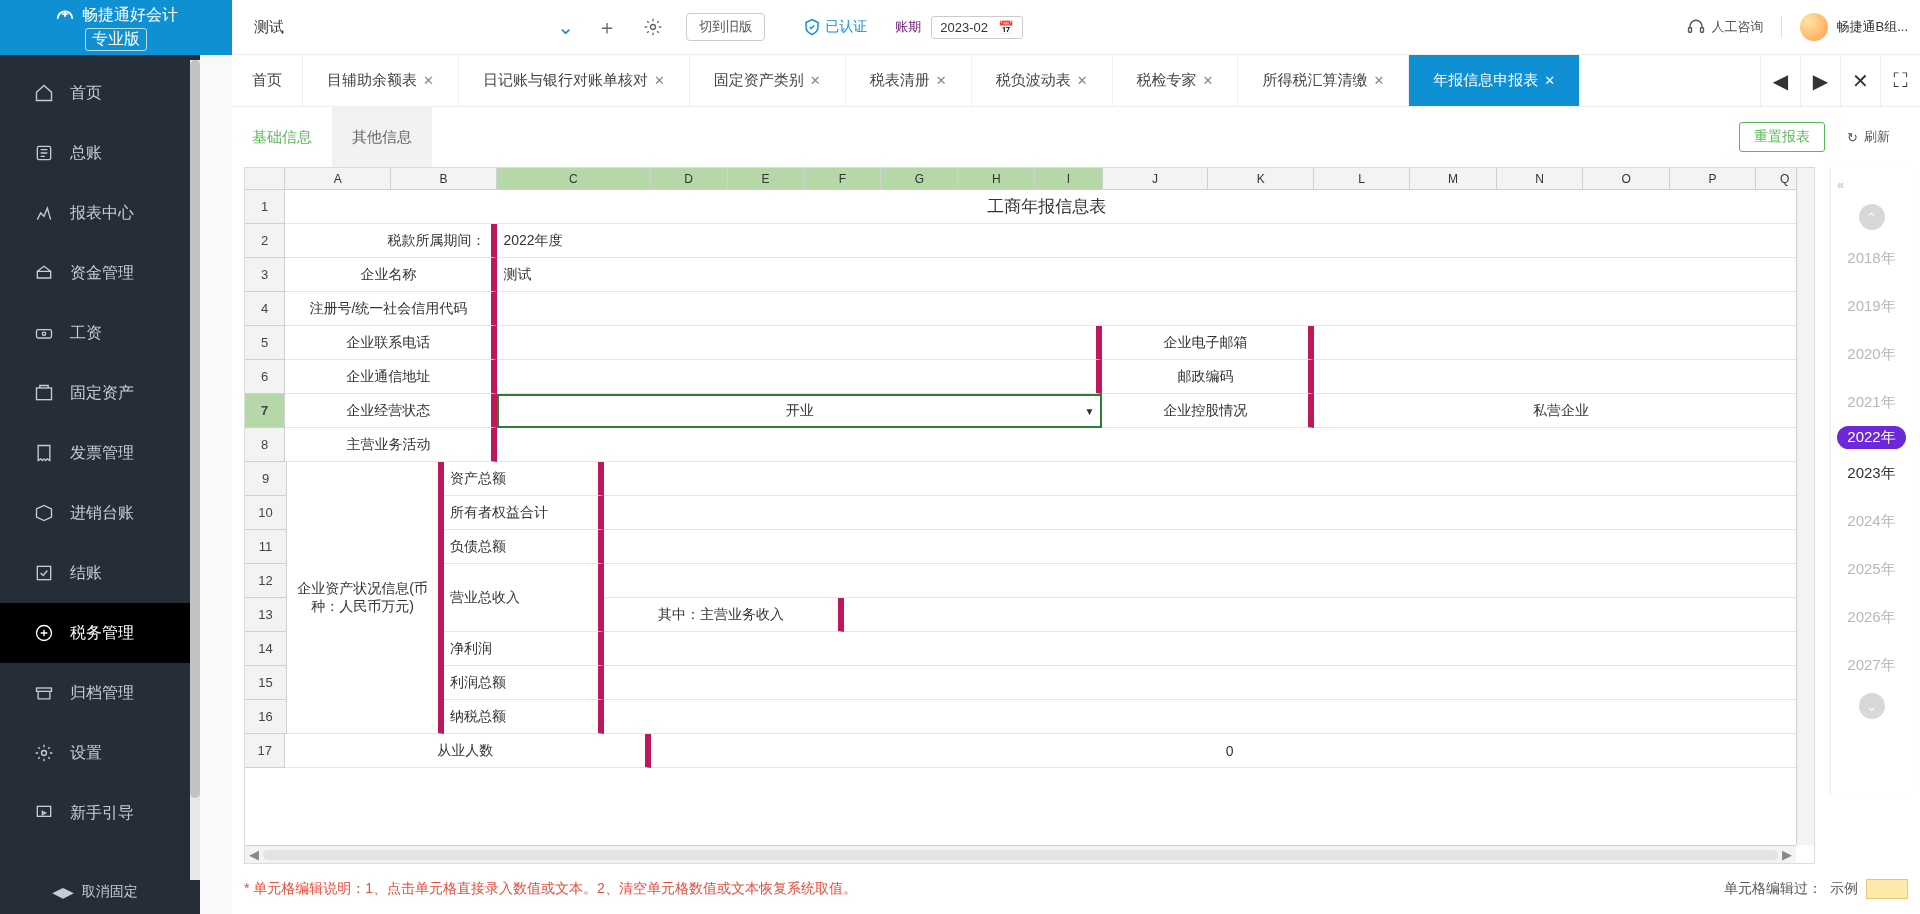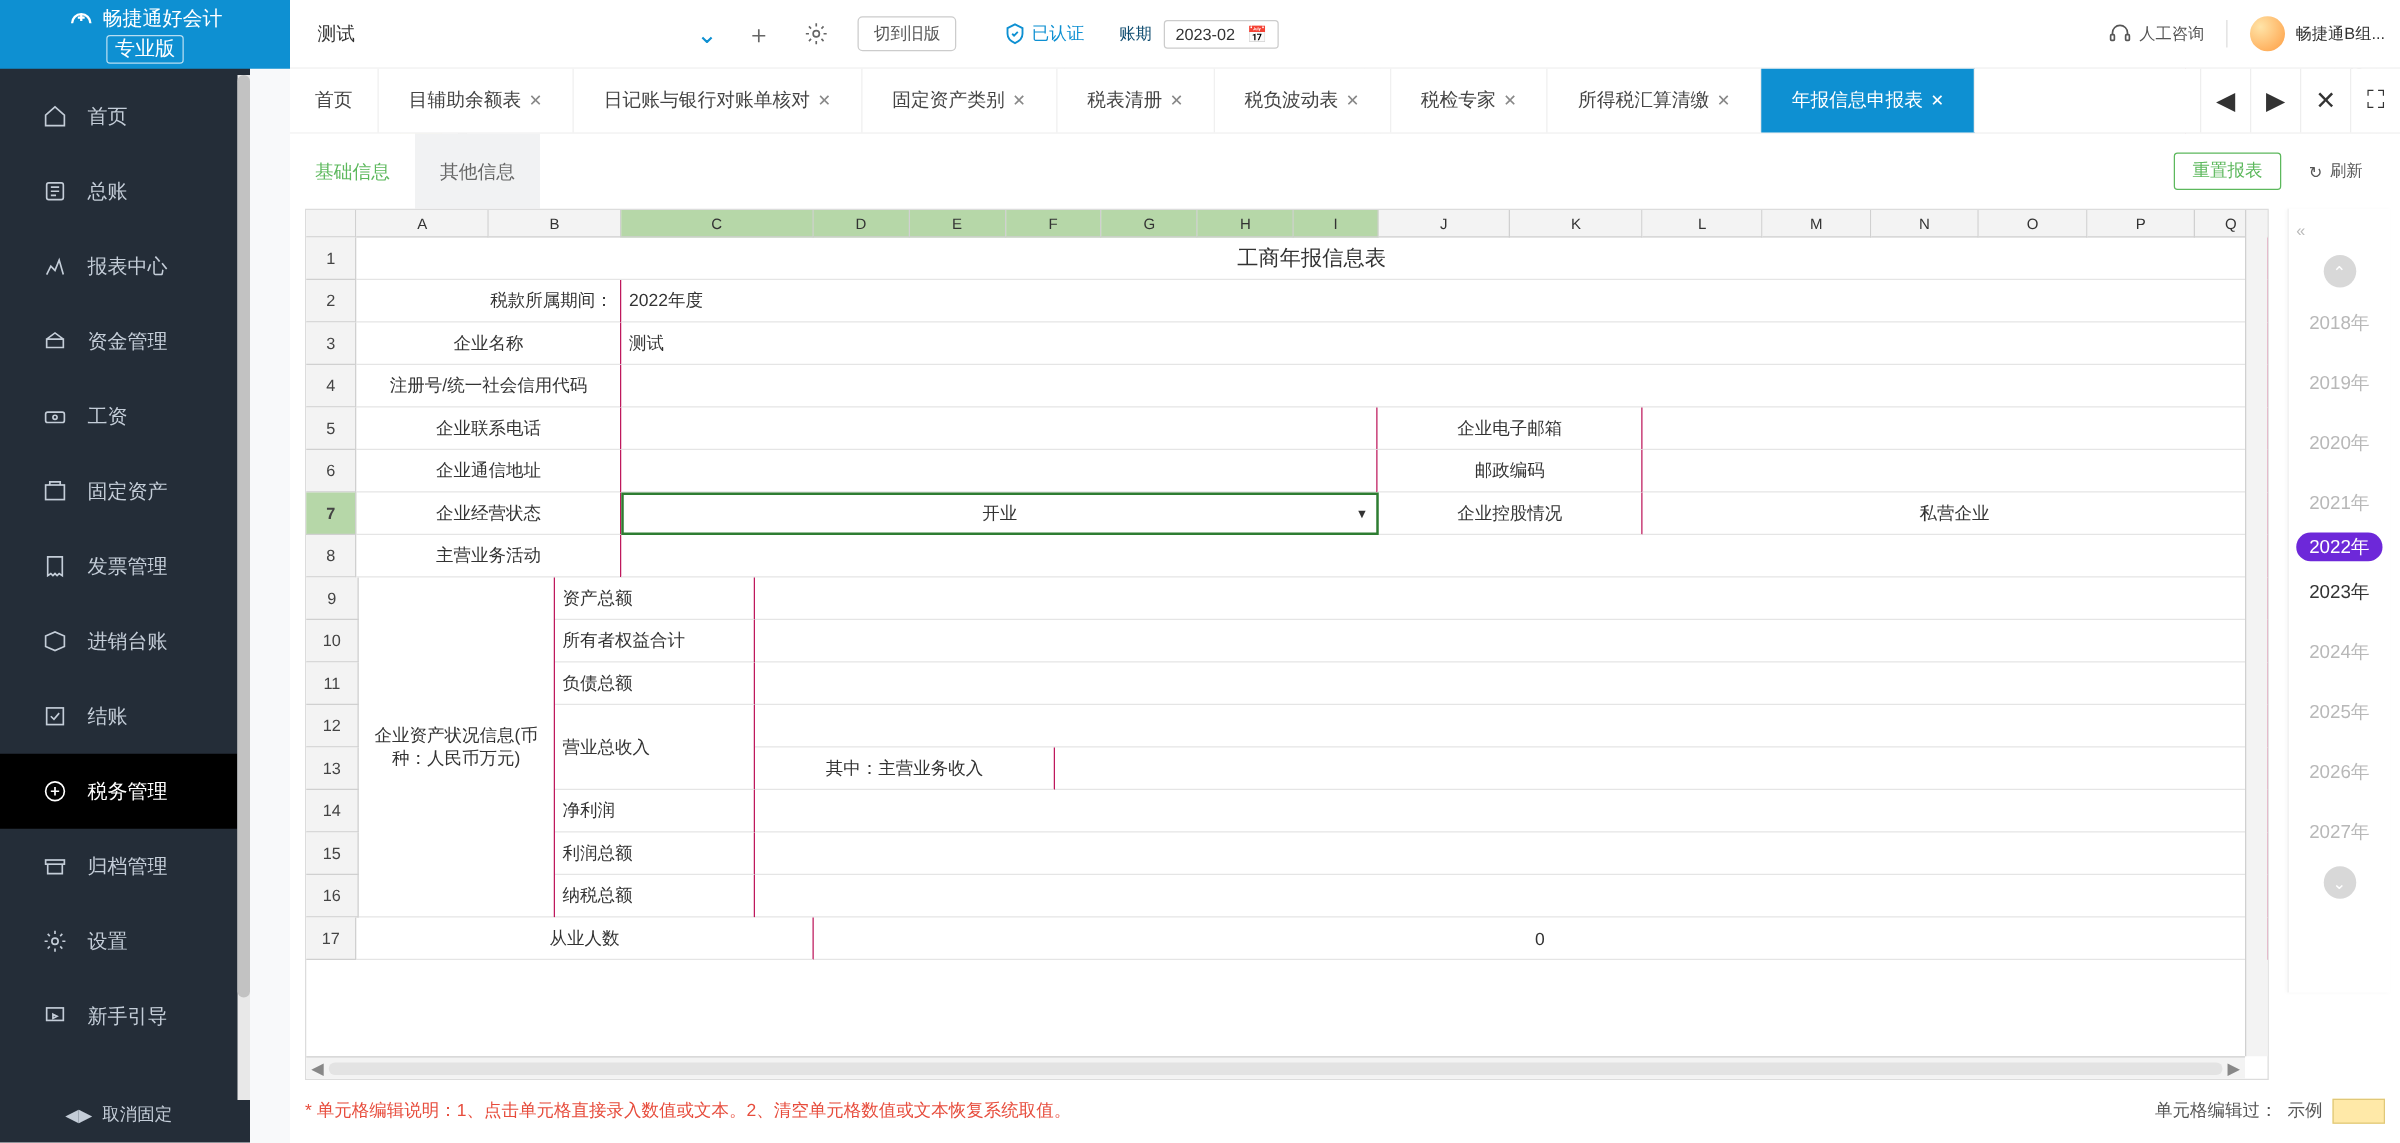--- a/index.html
+++ b/index.html
@@ -20,21 +20,21 @@
 .scrollbar { position: absolute; left: 190px; top: 60px; width: 10px; height: 820px; background: #e8e8e8; }
 .scrollbar-thumb { width: 100%; height: 90%; background: #c2c2c2; border-radius: 5px; }
 
 
 .header { position: fixed; left: 232px; top: 0; right: 0; height: 55px; background: #fff; display: flex; align-items: center; padding: 0 12px; border-bottom: 1px solid #eee; }
 .company-sel { width: 340px; height: 38px; border: none; display: flex; align-items: center; justify-content: space-between; padding: 0 10px; color: #333; font-size: 15px; }
 .company-sel .chev { color: #0E90D2; font-size: 20px; }
 .hdr-icon { width: 22px; height: 22px; display: flex; align-items: center; justify-content: center; color: #666; margin: 0 12px; cursor: pointer; font-size: 20px; }
 .switch-btn { border: 1px solid #ccc; border-radius: 4px; padding: 4px 12px; color: #555; margin: 0 10px; cursor: pointer; background: #fff; }
 .verified { color: #0E90D2; display: flex; align-items: center; gap: 4px; margin-left: 28px; font-size: 14px; }
-.period-lbl { margin-left: 28px; color: #0c4a6e; }
+.period-lbl { margin-left: 28px; color: #701a75; }
 .period-val { border: 1px solid #ccc; border-radius: 3px; padding: 3px 8px; margin-left: 10px; display: flex; align-items: center; gap: 10px; color: #333; }
 .hdr-right { margin-left: auto; display: flex; align-items: center; gap: 18px; }
 .hdr-link { display: flex; align-items: center; gap: 6px; color: #555; cursor: pointer; }
 .user-block { display: flex; align-items: center; gap: 8px; }
 .avatar { width: 28px; height: 28px; border-radius: 50%; background: radial-gradient(circle at 30% 30%, #ffe4a8, #ff9d42); }
 
 
 .tabs-row { position: fixed; left: 232px; top: 55px; right: 0; height: 52px; background: #fff; display: flex; align-items: stretch; border-bottom: 1px solid #eee; }
 .tab { position: relative; display: flex; align-items: center; padding: 0 24px; color: #444; font-size: 15px; cursor: pointer; white-space: nowrap; border-right: 1px solid #f0f0f0; }
 .tab .x { margin-left: 6px; color: #888; font-size: 13px; }
@@ -58,21 +58,21 @@
 
 .sheet-area { position: absolute; left: 12px; right: 105px; top: 60px; bottom: 50px; border: 1px solid #dcdcdc; background: #fff; }
 .col-hdrs { display: flex; height: 22px; background: #f3f3f3; }
 .corner { width: 42px; border-right: 1px solid #d0d0d0; border-bottom: 1px solid #d0d0d0; background: #f3f3f3; }
 .col-hdr { border-right: 1px solid #d0d0d0; border-bottom: 1px solid #d0d0d0; text-align: center; font-size: 12px; color: #333; display: flex; align-items: center; justify-content: center; background: #f3f3f3; }
 .col-hdr.sel { background: #b6d7a8; }
 .rows { }
 .row { display: flex; height: 34px; }
 .row-hdr { width: 42px; border-right: 1px solid #d0d0d0; border-bottom: 1px solid #d0d0d0; background: #f3f3f3; display: flex; align-items: center; justify-content: center; font-size: 13px; color: #444; }
 .row-hdr.sel { background: #b6d7a8; font-weight: bold; }
-.cell { border-right: 1px solid #be185d; border-bottom: 1px solid #e5e5e5; display: flex; align-items: center; padding: 0 6px; font-size: 14px; color: #333; overflow: hidden; }
+.cell { border-right: 6px solid #be185d; border-bottom: 1px solid #e5e5e5; display: flex; align-items: center; padding: 0 6px; font-size: 14px; color: #333; overflow: hidden; }
 .cell.center { justify-content: center; }
 .cell.title { font-size: 17px; font-weight: 500; }
 .cell.selected { border: 2px solid #2e7d32; position: relative; }
 .cell.selected .dd { position: absolute; right: 6px; color: #333; font-size: 10px; }
 .sheet-scroll-h { position: absolute; left: 0; right: 18px; bottom: 0; height: 18px; background: #f3f3f3; border-top: 1px solid #d0d0d0; display: flex; align-items: center; }
 .sheet-scroll-h .sarrow { width: 18px; text-align: center; color: #888; }
 .sheet-scroll-h .strack { flex: 1; height: 10px; background: #e3e3e3; border-radius: 5px; position: relative; }
 .sheet-scroll-v { position: absolute; right: 0; top: 0; bottom: 18px; width: 18px; background: #f3f3f3; border-left: 1px solid #d0d0d0; }
 
 

